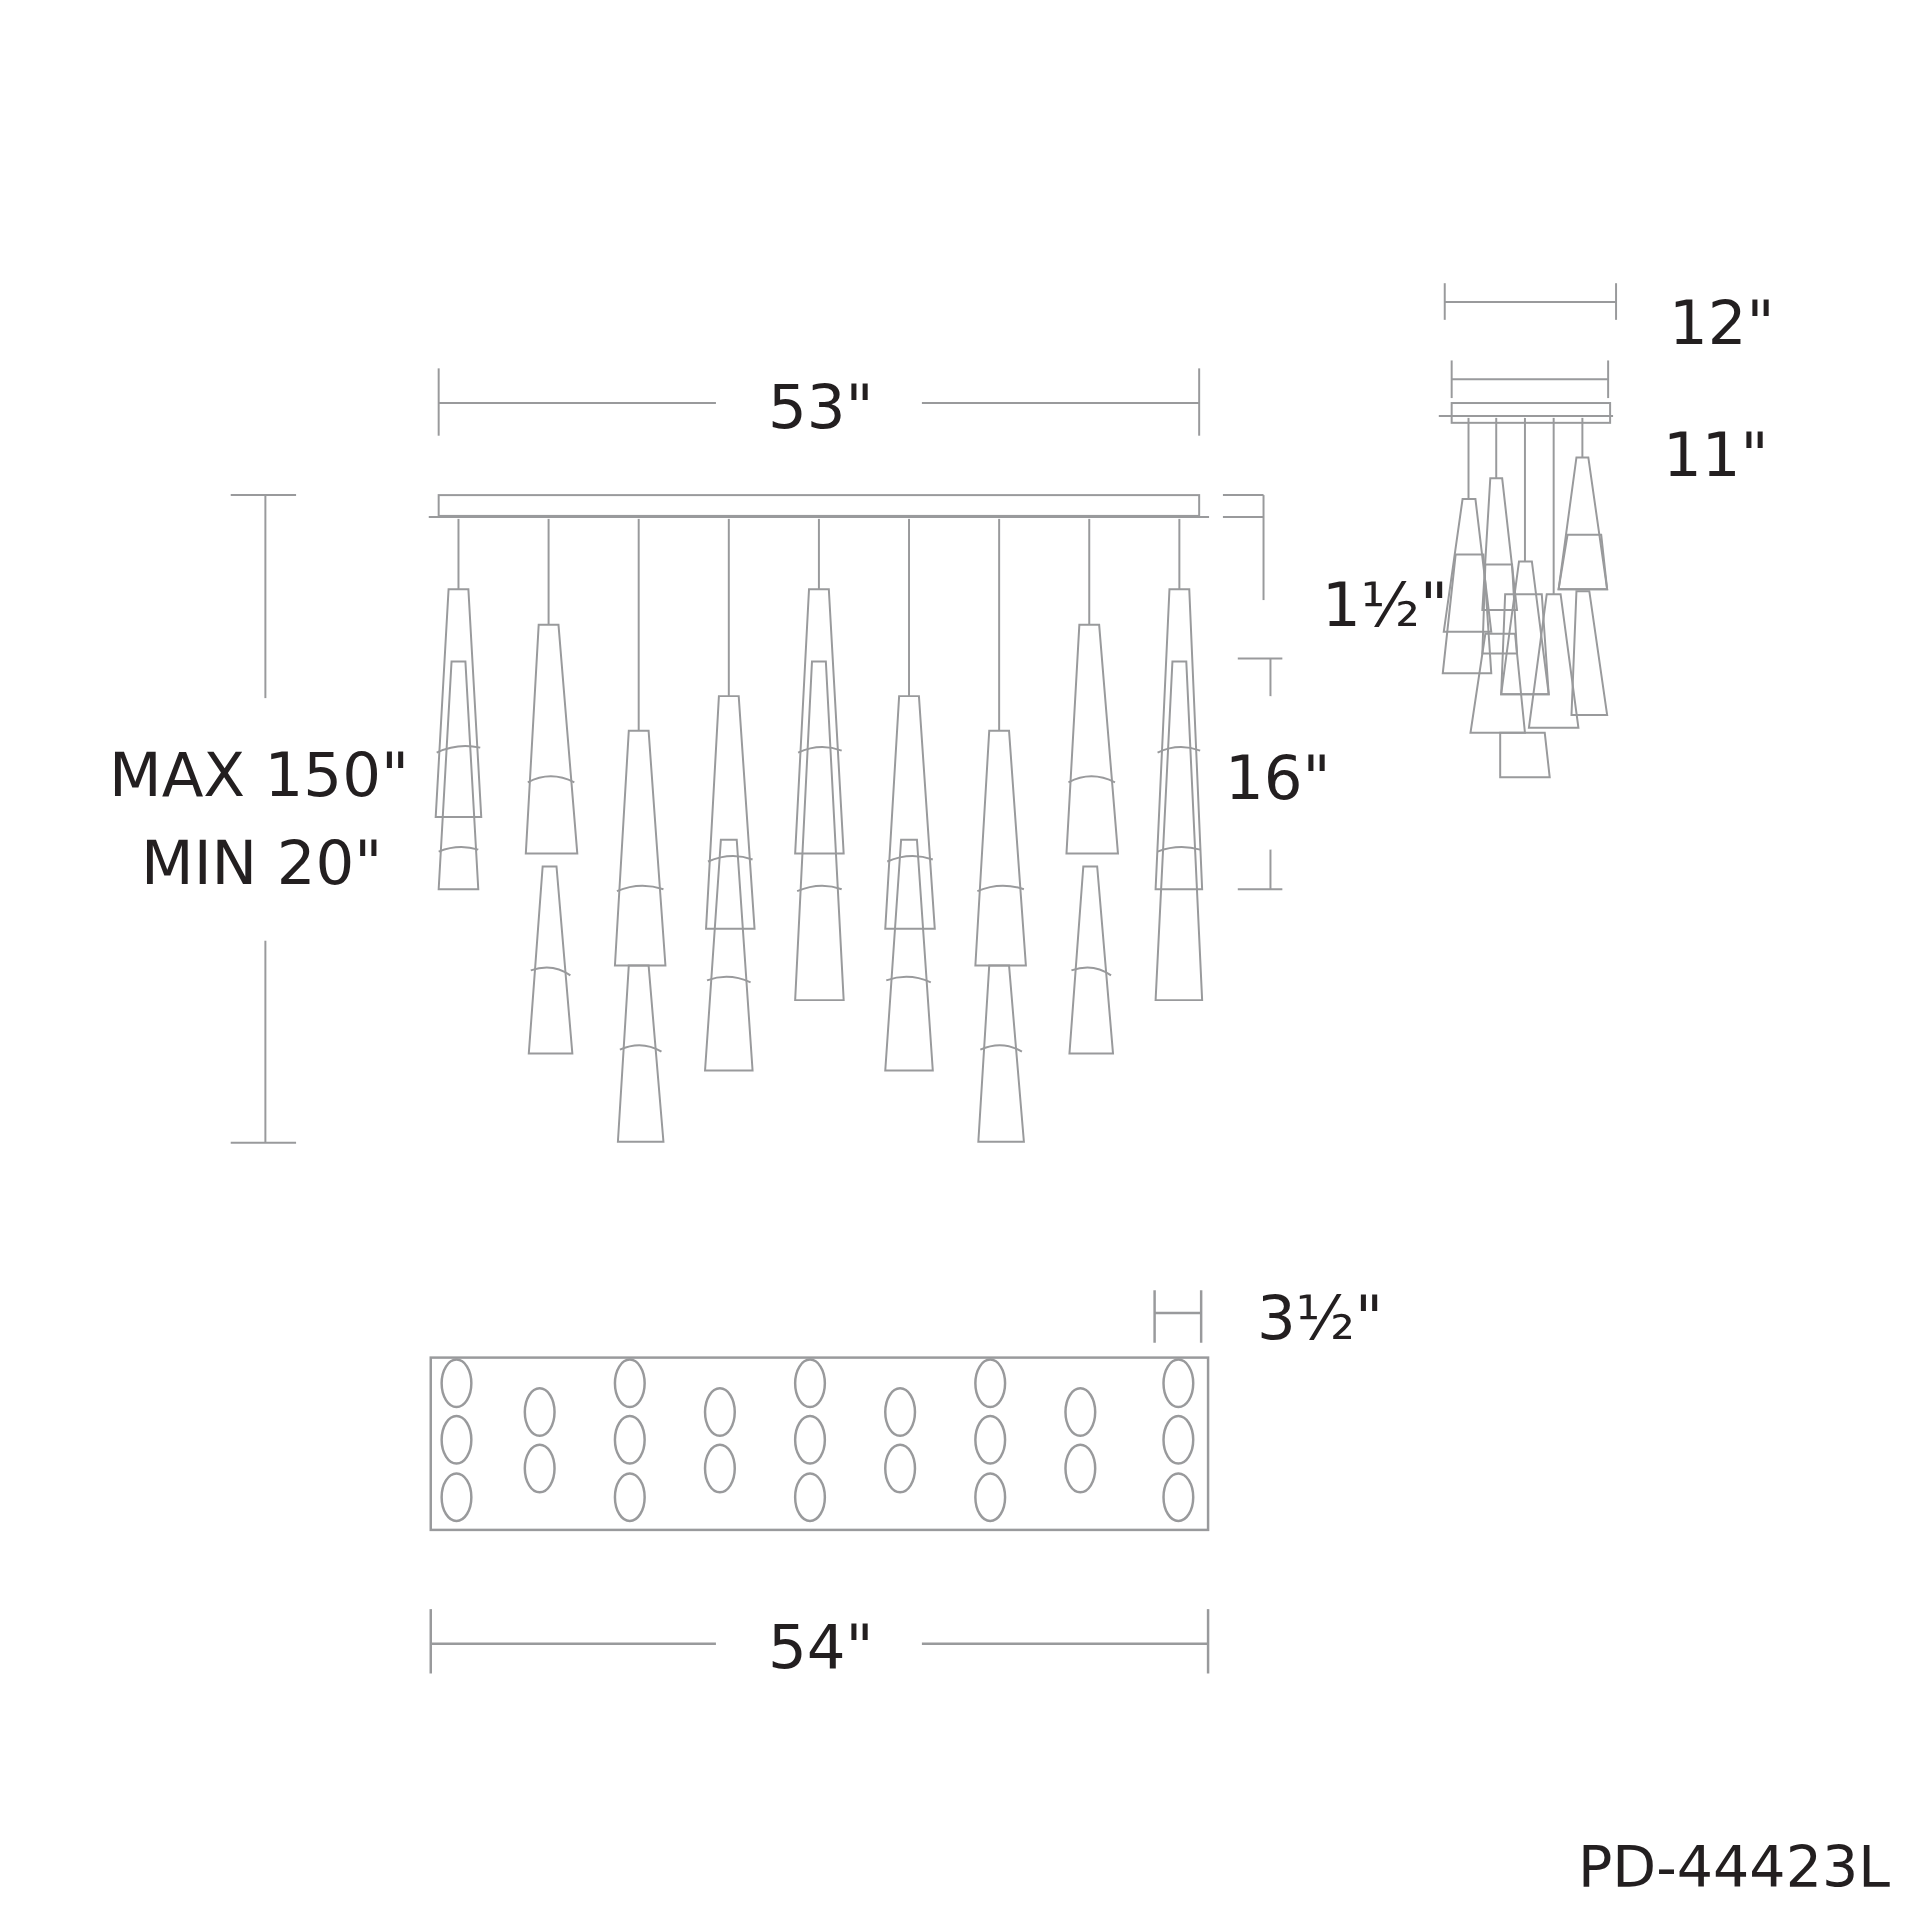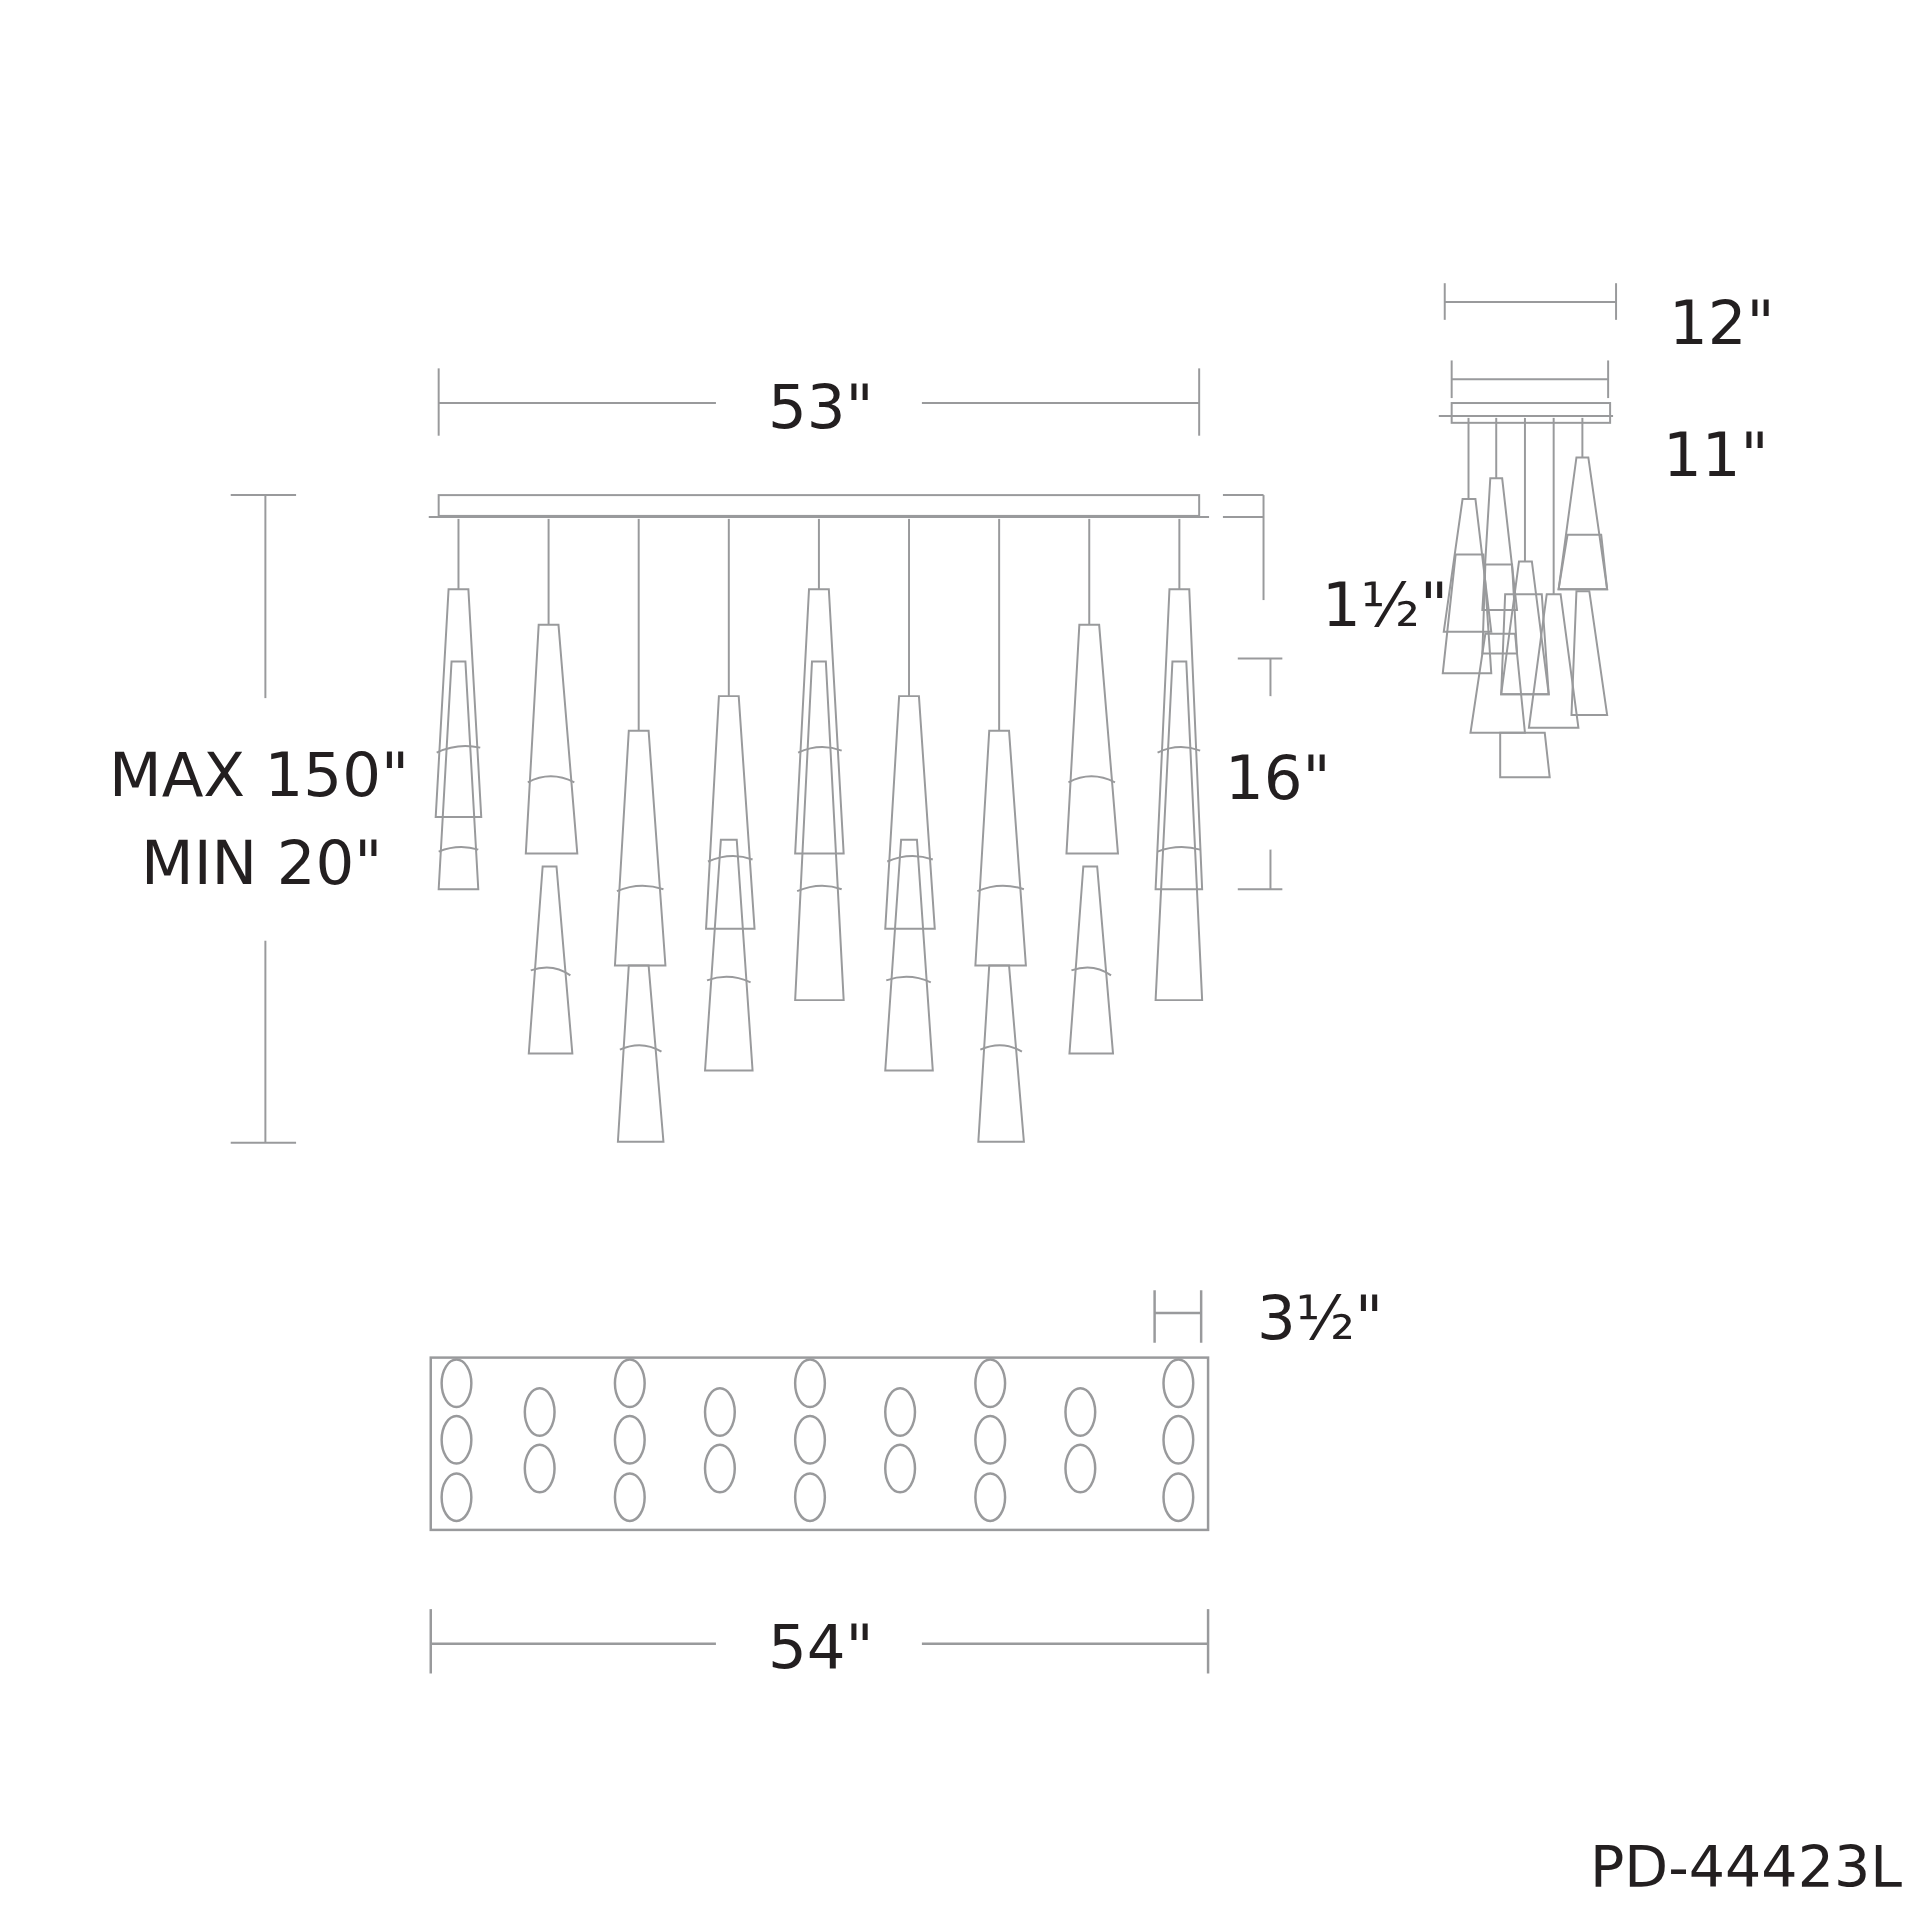--- a/index.html
+++ b/index.html
@@ -1,20 +1,20 @@
 <!DOCTYPE html>
 <html><head>
 <meta charset="utf-8">
 <style>
   html,body{margin:0;padding:0;background:#fff;}
   body{width:1925px;height:1925px;position:relative;overflow:hidden;font-family:"DejaVu Sans",sans-serif;}
   svg{position:absolute;left:0;top:0;}
   .lbl{position:absolute;color:#231f20;font-family:"DejaVu Sans",sans-serif;white-space:nowrap;line-height:1;}
   .big{font-size:61px;}
-  .part{font-size:57px;margin-left:12px;}
+  .part{font-size:57px;}
 </style>
 </head>
 <body>
 
 <svg id="drawing" width="1925" height="1925" viewBox="0 0 1944 1944">
   <g stroke="#999a9c" stroke-width="2" fill="none">
 
     <g>
       <line x1="443" y1="372" x2="443" y2="440"></line>
       <line x1="1211" y1="372" x2="1211" y2="440"></line>

